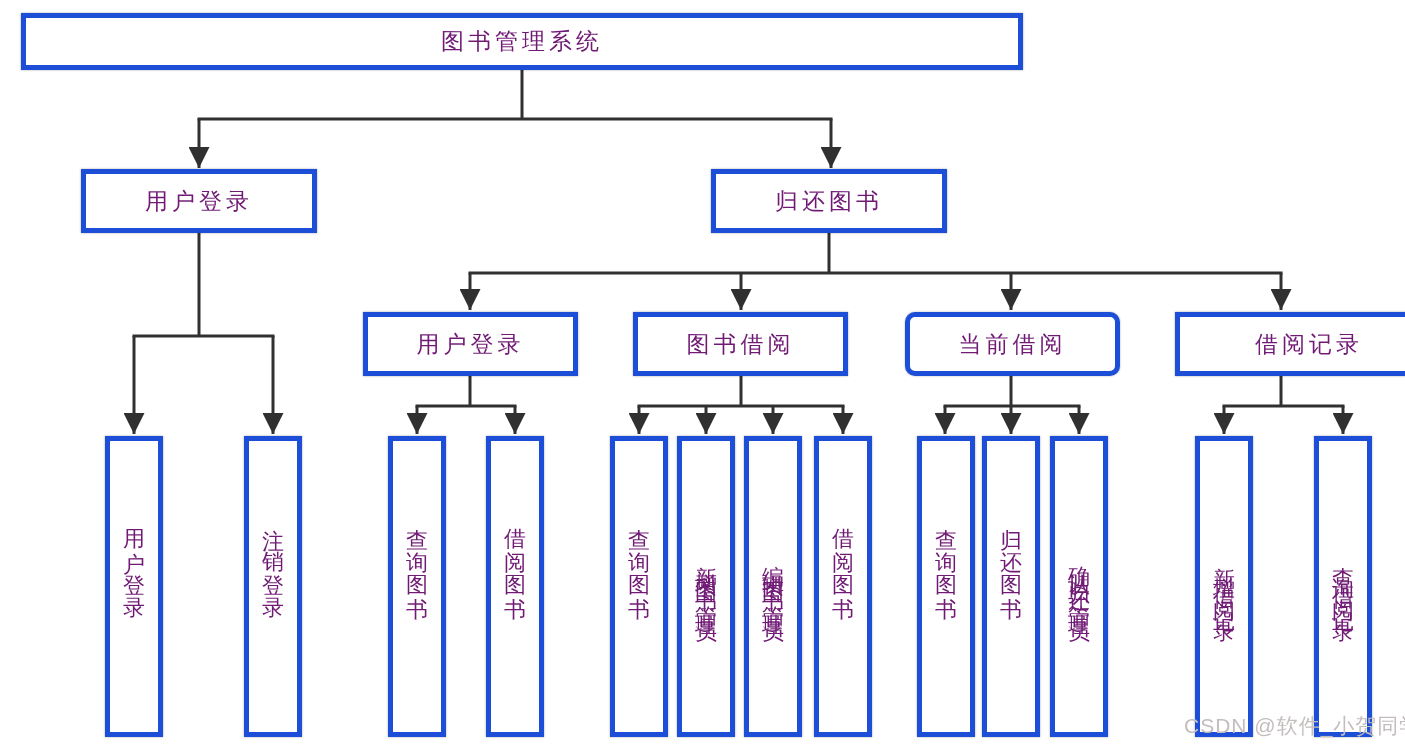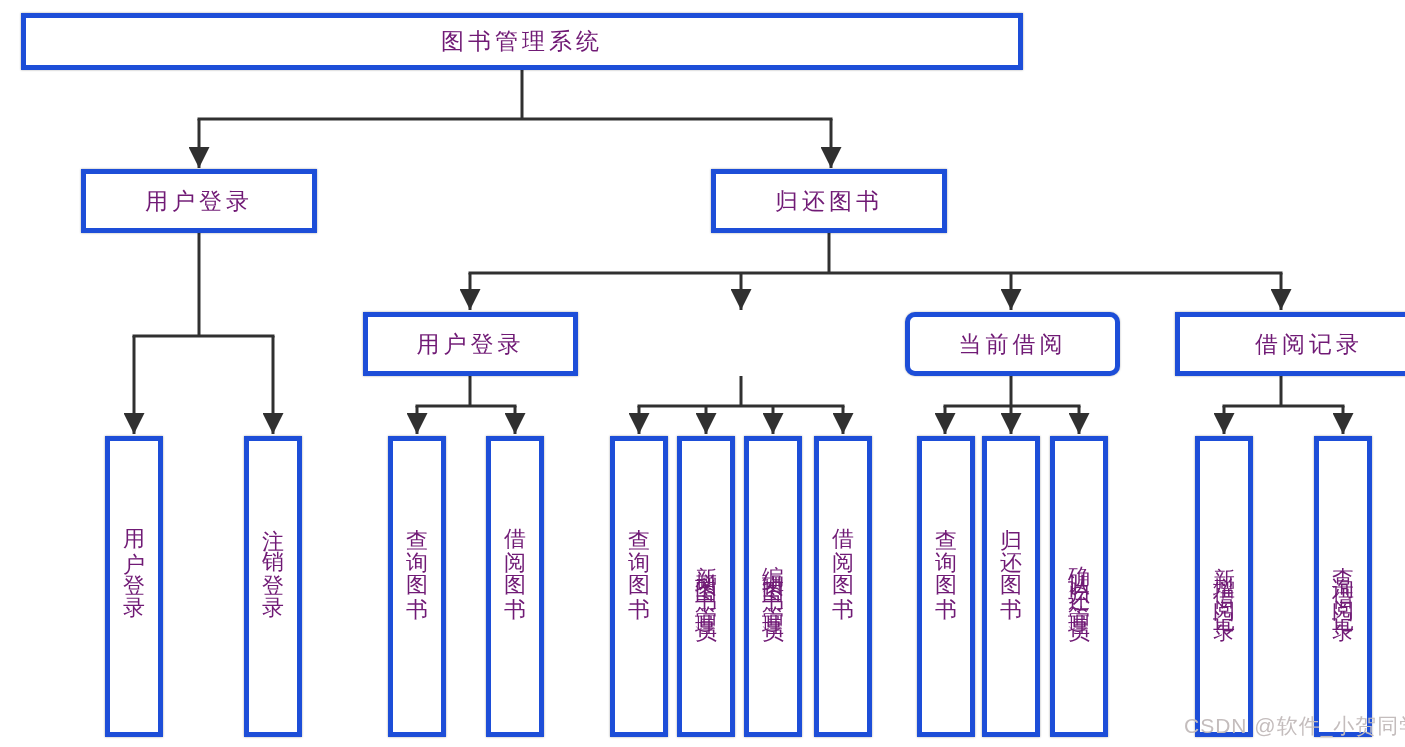--- a/index.html
+++ b/index.html
@@ -100,20 +100,21 @@
       </g>
     </g>
   </svg>
 
   <div class="node hbox" style="left:21px;top:13px;width:1002px;height:57px;">图书管理系统</div>
 
   <div class="node hbox" style="left:81px;top:169px;width:236px;height:64px;">用户登录</div>
   <div class="node hbox" style="left:711px;top:169px;width:236px;height:64px;">归还图书</div>
 
   <div class="node hbox" style="left:363px;top:312px;width:215px;height:64px;">用户登录</div>
+  <div class="node hbox" style="left:633px;top:312px;width:215px;height:64px;">图书借阅</div>
   <div class="node hbox" style="left:905px;top:312px;width:215px;height:64px;border-radius:10px;">当前借阅</div>
   <div class="node hbox" style="left:1175px;top:312px;width:243px;height:64px;padding-left:25px;">借阅记录</div>
 
   <div class="node vbox ls4" style="left:105px;top:436px;width:58px;height:301px;">用户登录</div>
   <div class="node vbox ls4" style="left:244px;top:436px;width:58px;height:301px;">注销登录</div>
 
   <div class="node vbox ls4" style="left:388px;top:436px;width:58px;height:301px;">查询图书</div>
   <div class="node vbox ls4" style="left:486px;top:436px;width:58px;height:301px;">借阅图书</div>
 
   <div class="node vbox ls4" style="left:610px;top:436px;width:58px;height:301px;">查询图书</div>

